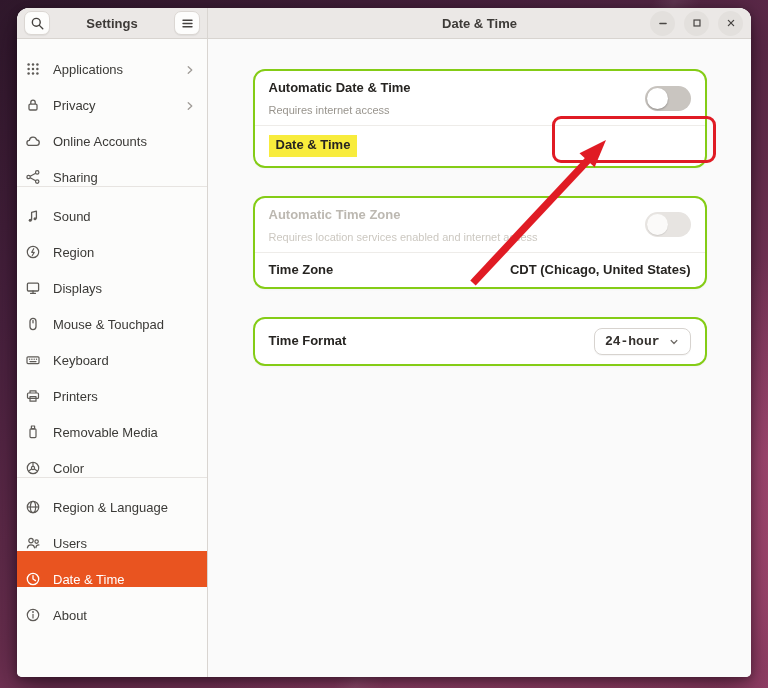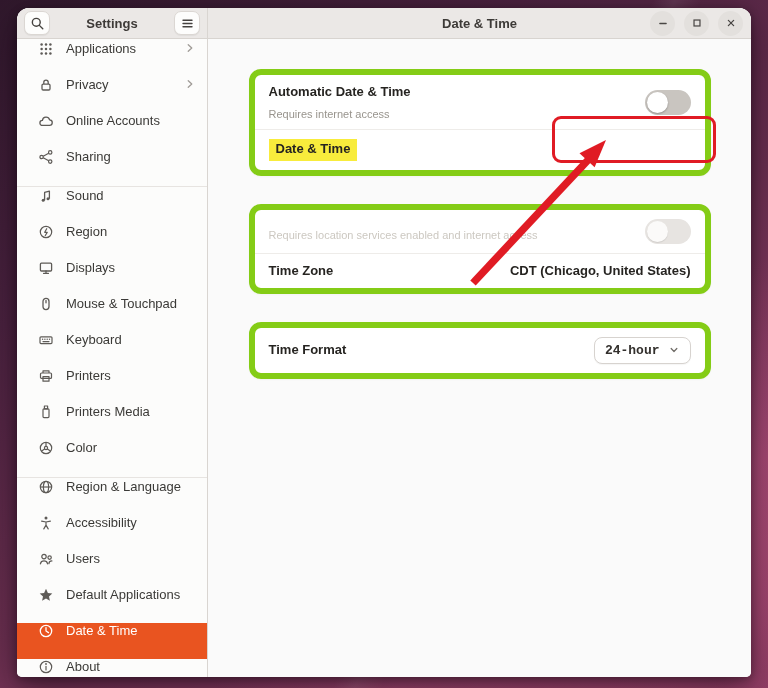--- a/index.html
+++ b/index.html
@@ -28,21 +28,21 @@
     display:flex;align-items:center;padding:0 7px;gap:6px;
   }
   .hbtn{
     width:26px;height:24px;border-radius:7px;background:#fdfdfc;border:1px solid #dbd7d3;
     display:flex;align-items:center;justify-content:center;color:#45423f;padding:0;cursor:pointer;
     box-shadow:0 1px 1px rgba(0,0,0,.05);
   }
   .side-title{flex:1;text-align:center;font-size:13px;font-weight:700;color:#3d3a37;}
   .side-list{flex:1;overflow:hidden;padding-top:2px;}
   .side-item{
-    height:36px;display:flex;align-items:flex-start;gap:12px;padding:0 10px 0 21px;
+    height:36px;display:flex;align-items:flex-end;gap:12px;padding:0 10px 0 8px;
     font-size:13px;color:#3b3a37;cursor:pointer;
   }
   .side-item .s-icon{width:16px;height:16px;color:#5e5b57;display:flex;flex:0 0 16px;}
   .side-item .s-label{flex:1;white-space:nowrap;overflow:hidden;}
   .side-item .s-chevron{width:14px;height:14px;color:#a09c97;display:flex;flex:0 0 14px;}
   .side-item.selected{background:var(--accent,#e95420);color:#ffffff;}
   .side-item.selected .s-icon{color:#ffffff;}
   .side-sep{height:1px;background:#e7e4e1;margin:1px 0;}
   
   .content-pane{flex:1;display:flex;flex-direction:column;background:#fafafa;}
@@ -52,21 +52,21 @@
   }
   .page-title{font-size:13px;font-weight:700;color:#3d3a37;}
   .win-controls{position:absolute;right:8px;top:0;height:30px;display:flex;align-items:center;gap:9px;}
   .wbtn{
     width:25px;height:25px;border-radius:50%;background:#e3e0dd;border:none;padding:0;
     display:flex;align-items:center;justify-content:center;color:#4a4745;cursor:pointer;
   }
   .content{flex:1;padding-top:30px;}
   .card{
     width:450px;margin:0 auto 28px;background:#ffffff;
-    border:6px solid #84cc16;border-radius:12px;overflow:hidden;
+    border:2px solid #84cc16;border-radius:12px;overflow:hidden;
     box-shadow:0 1px 2px rgba(0,0,0,.03);
   }
   .row{display:flex;align-items:center;justify-content:space-between;padding:9px 14px;}
   .row + .row{border-top:1px solid #eeece9;}
   .rt{font-size:13px;font-weight:700;color:#262421;line-height:1.25;}
   .rsub{font-size:11px;color:#98948d;margin-top:8px;}
   .rvalue{font-size:13px;font-weight:700;color:#262421;}
   .row.disabled .rt{color:#bcb8b1;}
   .row.disabled .rsub{color:#ccc8c1;}
   .hl{background:var(--hl-yellow,#f8ec3c);padding:2px 7px 3px;display:inline-block;}
@@ -371,21 +371,21 @@
               </svg>
             </span>
         <span class="s-label">Printers</span>
       </div>
           <div class="side-item">
         <span class="s-icon">
               <svg class="g">
                 <use href="#i-removable-media"></use>
               </svg>
             </span>
-        <span class="s-label">Printers Media</span>
+        <span class="s-label">Removable Media</span>
       </div>
           <div class="side-item">
         <span class="s-icon">
               <svg class="g">
                 <use href="#i-color-wheel"></use>
               </svg>
             </span>
         <span class="s-label">Color</span>
       </div>
           <div class="side-sep"></div>
@@ -393,40 +393,24 @@
         <span class="s-icon">
               <svg class="g">
                 <use href="#i-globe"></use>
               </svg>
             </span>
         <span class="s-label">Region &amp; Language</span>
       </div>
           <div class="side-item">
         <span class="s-icon">
               <svg class="g">
-                <use href="#i-accessibility"></use>
-              </svg>
-            </span>
-        <span class="s-label">Accessibility</span>
-      </div>
-          <div class="side-item">
-        <span class="s-icon">
-              <svg class="g">
                 <use href="#i-users"></use>
               </svg>
             </span>
         <span class="s-label">Users</span>
-      </div>
-          <div class="side-item">
-        <span class="s-icon">
-              <svg class="g">
-                <use href="#i-star"></use>
-              </svg>
-            </span>
-        <span class="s-label">Default Applications</span>
       </div>
           <div class="side-item selected">
         <span class="s-icon">
               <svg class="g">
                 <use href="#i-clock"></use>
               </svg>
             </span>
         <span class="s-label">Date &amp; Time</span>
       </div>
           <div class="side-item">
@@ -481,20 +465,21 @@
               </div>
           </div>
           <div class="row">
             <div class="rt"><span class="hl">Date &amp; Time</span></div>
           </div>
         </section>
 
         <section class="card">
           <div class="row disabled">
             <div>
+              <div class="rt">Automatic Time Zone</div>
               <div class="rsub">Requires location services enabled and internet access</div>
             </div>
             <div class="toggle disabled">
                 <div class="knob"></div>
               </div>
           </div>
           <div class="row">
             <div class="rt">Time Zone</div>
             <div class="rvalue">CDT (Chicago, United States)</div>
           </div>

